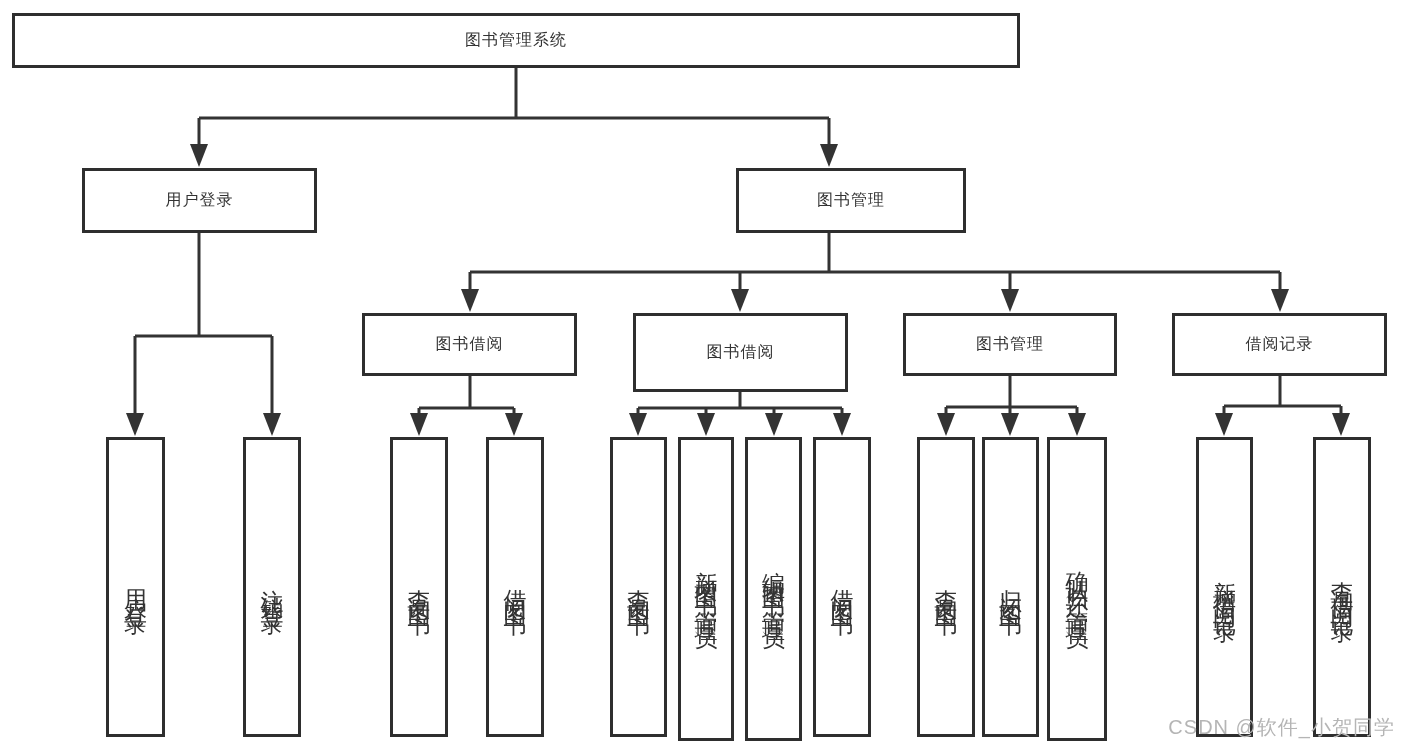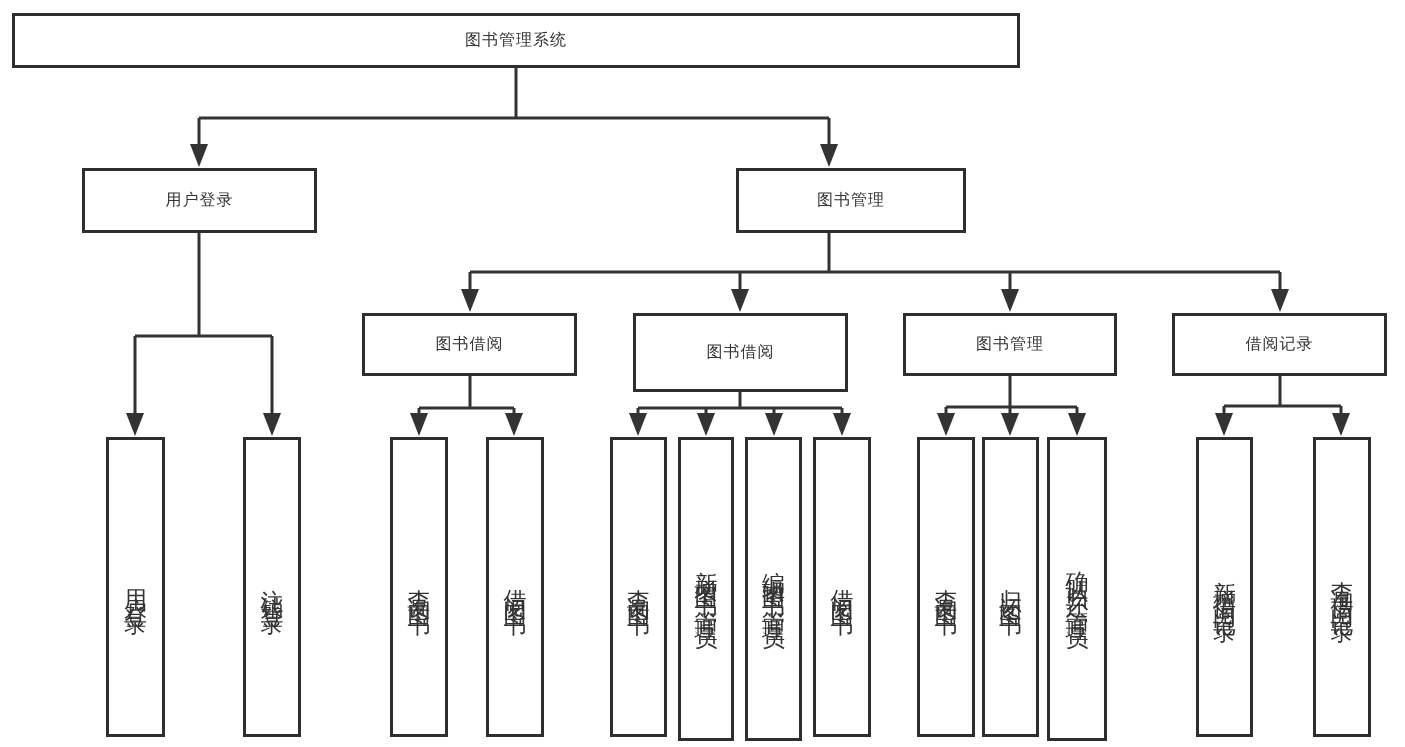--- a/index.html
+++ b/index.html
@@ -116,13 +116,14 @@
   <div class="node v-node v7">编辑图书（管理员）</div>
   <div class="node v-node v8">借阅图书</div>
 
   <div class="node v-node v9">查询图书</div>
   <div class="node v-node v10">归还图书</div>
   <div class="node v-node v11">确认归还（管理员）</div>
 
   <div class="node v-node v12">新增借阅记录</div>
   <div class="node v-node v13">查询借阅记录</div>
 
+  <div id="watermark">CSDN @软件_小贺同学</div>
 </div>
 
 </body></html>

